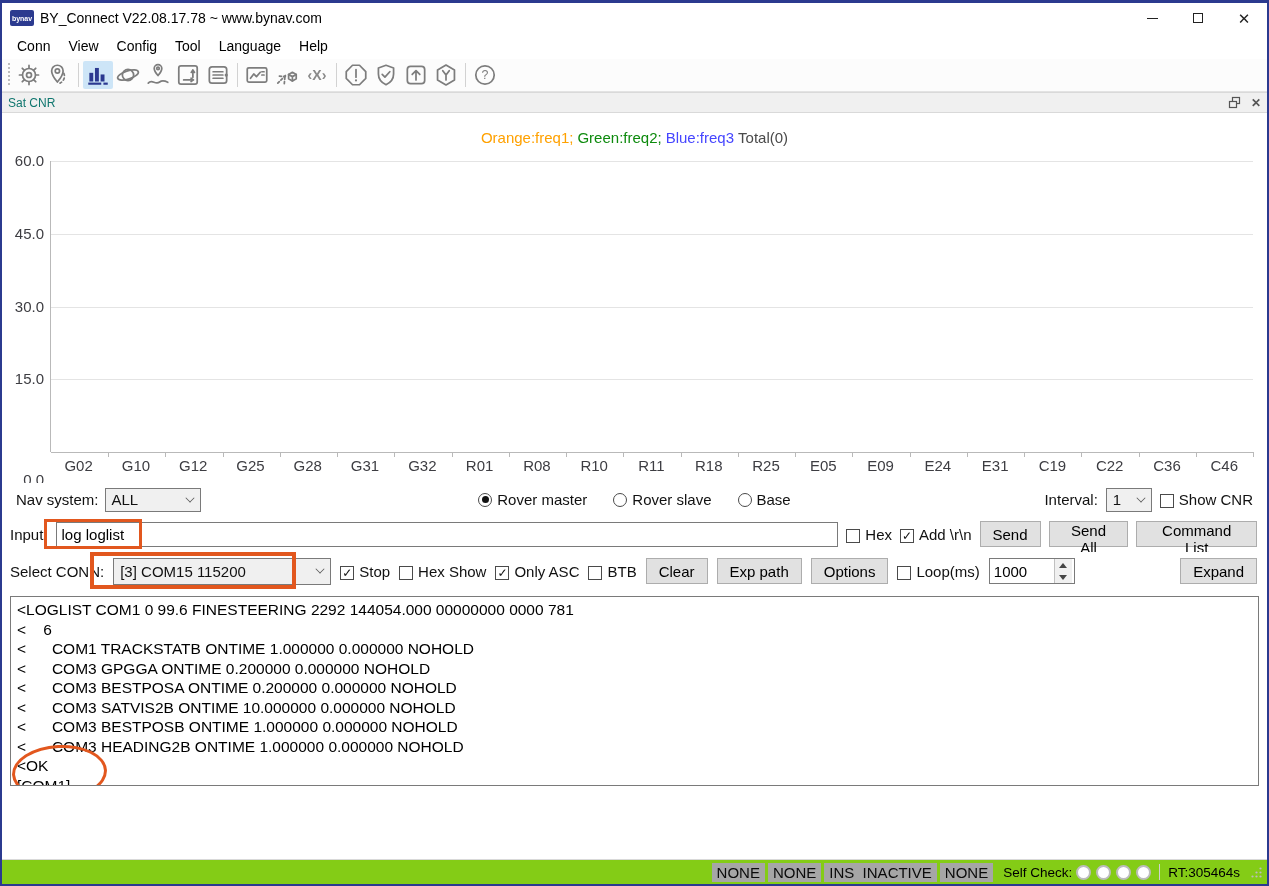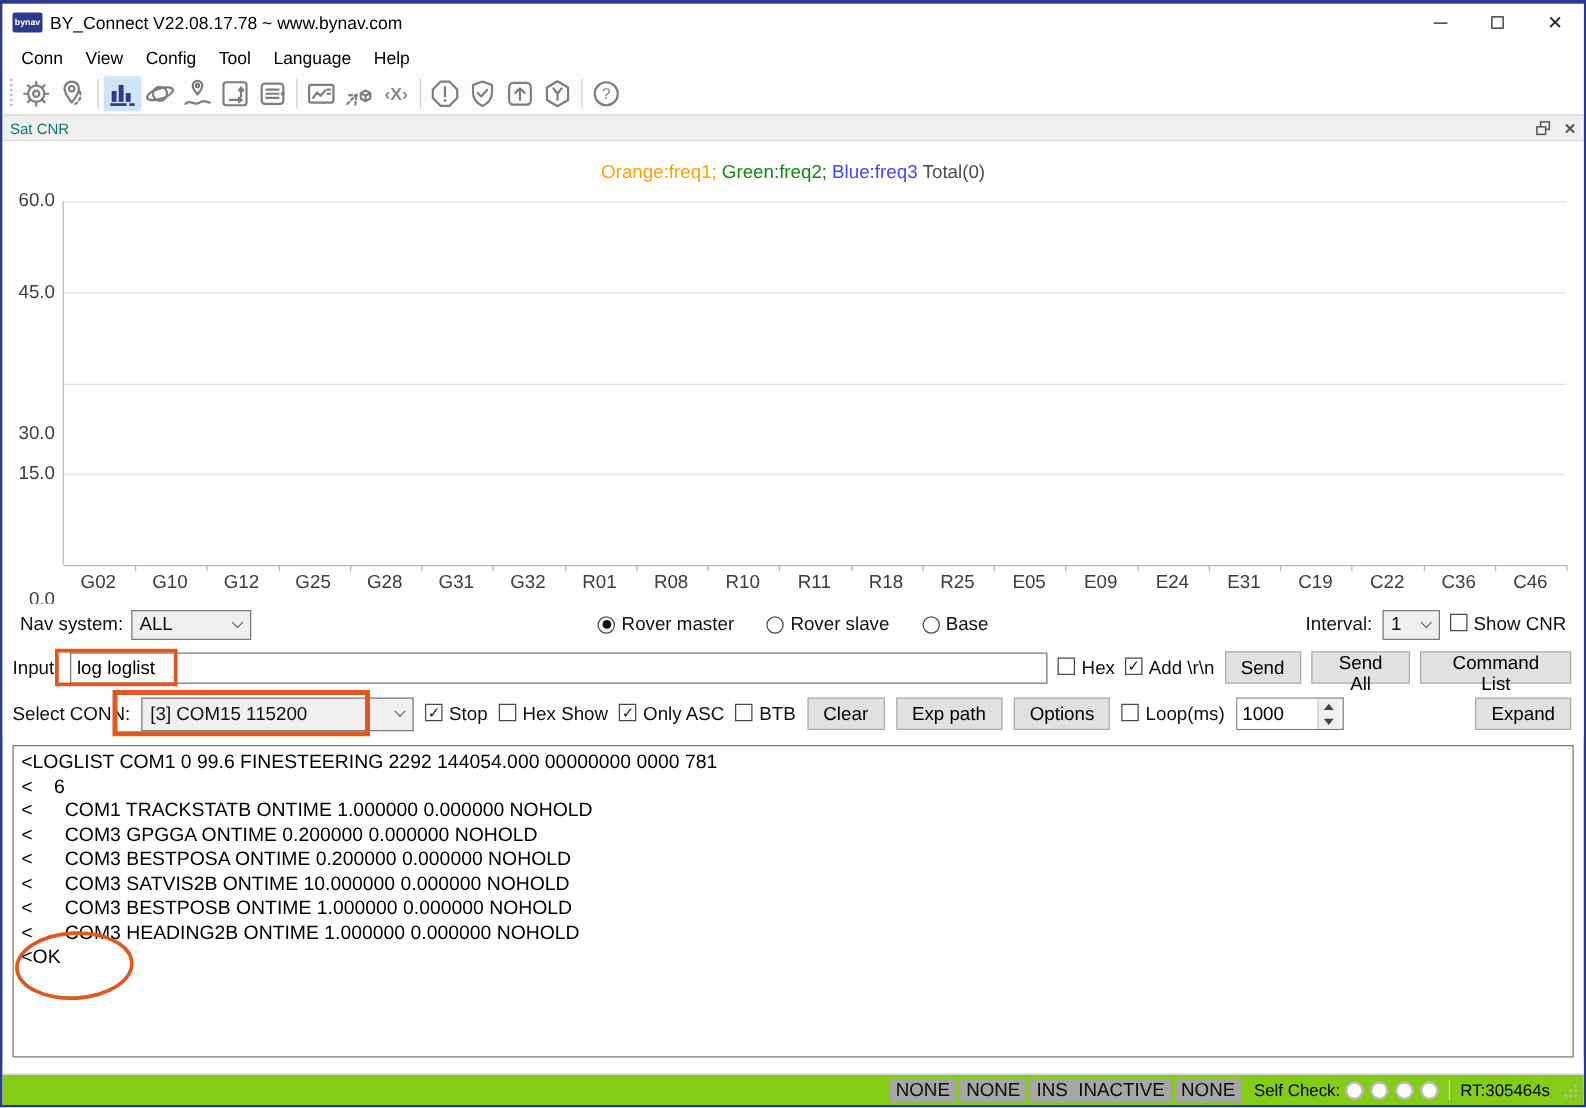--- a/index.html
+++ b/index.html
@@ -52,41 +52,41 @@
   .ctrl-label { margin-right:6px; }
   .combo { background:#f0f0f0; border:1px solid #7a7a7a; height:24px; display:flex; align-items:center; padding:0 6px; position:relative; }
   .combo .val { flex:1; }
   .chev { width:8px; height:8px; border-right:1.6px solid #555; border-bottom:1.6px solid #555; transform:rotate(45deg) scale(.8); margin-left:8px; margin-top:-4px; }
   .radios { position:absolute; left:0; right:0; display:flex; justify-content:center; gap:26px; align-items:center; pointer-events:none; }
   .radio { display:flex; align-items:center; gap:5px; pointer-events:auto; }
   .rdot { width:14px; height:14px; border:1px solid #4a4a4a; border-radius:50%; background:#fff; display:flex; align-items:center; justify-content:center; }
   .rdot.sel::after { content:""; width:7px; height:7px; border-radius:50%; background:#111; display:block; }
   .right-group { margin-left:auto; display:flex; align-items:center; gap:8px; z-index:2; }
   .cb { width:14px; height:14px; border:1px solid #4a4a4a; background:#fff; display:inline-flex; align-items:center; justify-content:center; font-size:12px; line-height:1; color:#111; flex:0 0 auto; }
-  .cb-wrap { display:flex; align-items:flex-start; gap:5px; white-space:nowrap; }
+  .cb-wrap { display:flex; align-items:flex-end; gap:5px; white-space:nowrap; }
 
   
   .input-row { height:36px; display:flex; align-items:center; padding:0 10px 0 8px; gap:8px; position:relative; background:#fff; flex:0 0 auto; }
   .text-input { height:25px; border:1px solid #7a7a7a; background:#fff; font-family:"Liberation Sans",sans-serif; font-size:15px; padding:0 5px; }
   #cmd-input { width:800px; }
   .btn { background:#e1e1e1; border:1px solid #adadad; font-family:"Liberation Sans",sans-serif; font-size:15px; height:26px; padding:0 12px; color:#000; }
 
   
   .conn-row { height:38px; display:flex; align-items:center; padding:0 10px 0 8px; gap:9px; position:relative; background:#fff; flex:0 0 auto; }
   .conn-combo { width:218px; height:27px; }
   .spinner { display:flex; height:26px; border:1px solid #7a7a7a; background:#fff; width:86px; }
   .spinner input { border:0; width:64px; font-size:15px; padding:0 4px; font-family:"Liberation Sans",sans-serif; }
   .spin-btns { width:18px; display:flex; flex-direction:column; border-left:1px solid #c0c0c0; }
   .spin-btns div { flex:1; display:flex; align-items:center; justify-content:center; background:#f0f0f0; }
   .tri-up { width:0; height:0; border-left:4px solid transparent; border-right:4px solid transparent; border-bottom:5px solid #444; }
   .tri-dn { width:0; height:0; border-left:4px solid transparent; border-right:4px solid transparent; border-top:5px solid #444; }
   .expand-right { margin-left:auto; }
 
   
-  .log-box { margin:6px 8px 0 8px; height:250px; border:1px solid #7a7a7a; background:#fff; padding:3px 6px; position:relative; overflow:hidden; flex:0 0 auto; }
+  .log-box { margin:6px 8px 0 8px; height:190px; border:1px solid #7a7a7a; background:#fff; padding:3px 6px; position:relative; overflow:hidden; flex:0 0 auto; }
   .log-line { white-space:pre; font-size:15.5px; line-height:19.5px; color:#000; }
 
   
   .annot { position:absolute; border:3px solid #E2571E; pointer-events:none; z-index:5; }
   .annot-input { left:42px; top:3px; width:98px; height:30px; }
   .annot-conn { left:88px; top:0px; width:206px; height:37px; border-width:4px; }
   .annot-ellipse { left:1px; top:148px; width:95px; height:55px; border-radius:50%; transform:rotate(-3deg); }
 
   .spacer { flex:1 1 auto; background:#fff; }
 
@@ -251,21 +251,21 @@
       </svg>
       <span class="panel-close">✕</span>
     </span>
   </div>
 
   <div class="chart-region">
     <div class="legend" id="legend"><span style="color: rgb(255, 161, 0);">Orange:freq1;</span><span style="color: rgb(13, 138, 13);">Green:freq2;</span><span style="color: rgb(69, 69, 255);">Blue:freq3</span><span style="color: rgb(74, 74, 74);">Total(0)</span></div>
     <div class="ytick-wrap" id="yticks">
         <div class="ytick" style="top: 0%;">60.0</div>
         <div class="ytick" style="top: 25%;">45.0</div>
-        <div class="ytick" style="top: 50%; margin-top: 40px;">30.0</div>
+        <div class="ytick" style="top: 50%;">30.0</div>
         <div class="ytick" style="top: 75%;">15.0</div>
         <div class="ytick" style="top: 100%; margin-top: 28px;">0.0</div>
       </div>
     <div class="plot" id="plot">
         <div class="gridline" style="top: 0%;"></div>
         <div class="gridline" style="top: 25%;"></div>
         <div class="gridline" style="top: 50%;"></div>
         <div class="gridline" style="top: 75%;"></div>
         <div class="gridline base" style="top: 100%;"></div>
         <div class="xtick" style="left: 4.7619%;"></div>
@@ -413,20 +413,21 @@
     <div class="annot annot-ellipse"></div>
   <div class="log-line">&lt;LOGLIST COM1 0 99.6 FINESTEERING 2292 144054.000 00000000 0000 781</div>
       <div class="log-line">&lt;    6</div>
       <div class="log-line">&lt;      COM1 TRACKSTATB ONTIME 1.000000 0.000000 NOHOLD</div>
       <div class="log-line">&lt;      COM3 GPGGA ONTIME 0.200000 0.000000 NOHOLD</div>
       <div class="log-line">&lt;      COM3 BESTPOSA ONTIME 0.200000 0.000000 NOHOLD</div>
       <div class="log-line">&lt;      COM3 SATVIS2B ONTIME 10.000000 0.000000 NOHOLD</div>
       <div class="log-line">&lt;      COM3 BESTPOSB ONTIME 1.000000 0.000000 NOHOLD</div>
       <div class="log-line">&lt;      COM3 HEADING2B ONTIME 1.000000 0.000000 NOHOLD</div>
       <div class="log-line">&lt;OK</div>
+      <div class="log-line">[COM1]</div>
     </div>
 
   <div class="spacer"></div>
 
   <div class="statusbar">
     <span id="badges" style="display:flex;gap:3px;">
         <span class="badge">NONE</span>
         <span class="badge">NONE</span>
         <span class="badge">INS  INACTIVE</span>
         <span class="badge">NONE</span>

